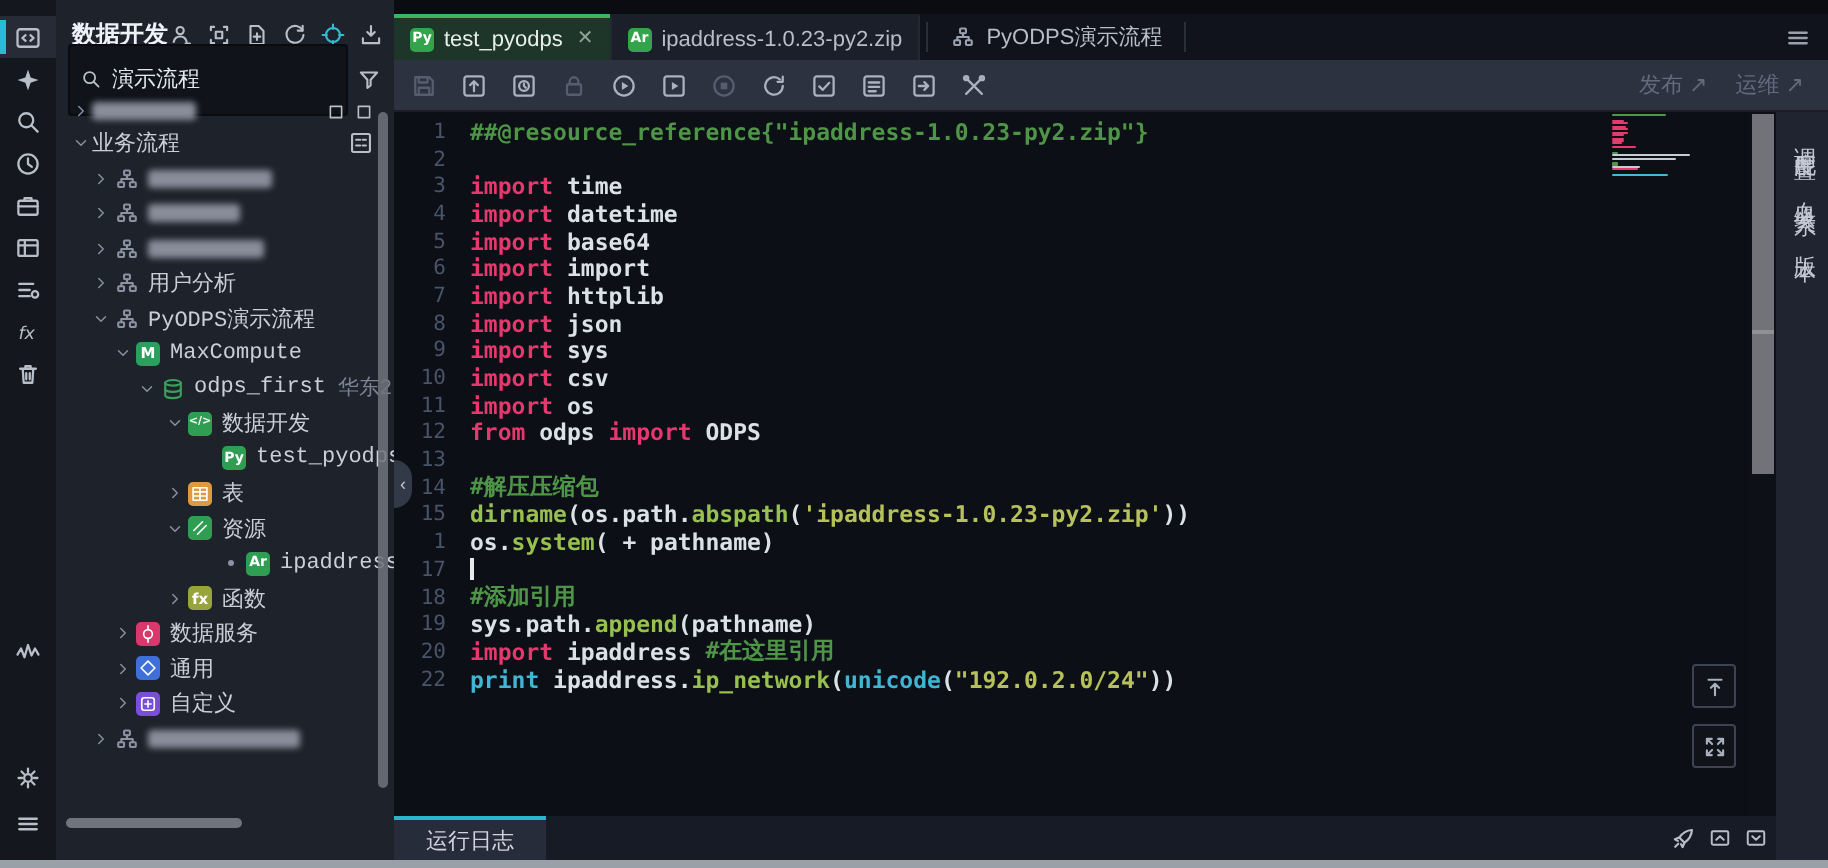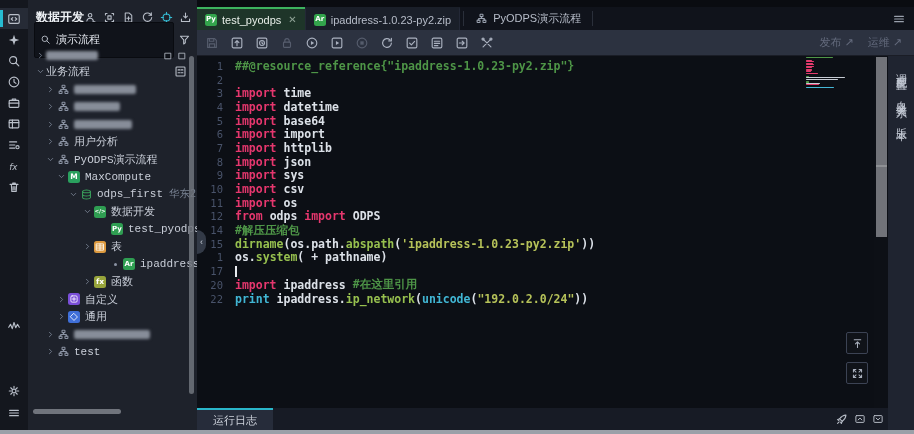--- a/index.html
+++ b/index.html
@@ -414,101 +414,116 @@
           <span class="nicon">
             <span class="badge" style="background: rgb(221, 154, 63);">
               <svg viewBox="0 0 16 16" width="10" height="10" fill="none" stroke="currentColor" stroke-width="1.3" stroke-linecap="round" stroke-linejoin="round">
                 <rect x="2.5" y="3" width="11" height="10" stroke="#fff"></rect>
                 <path d="M2.5 6.3h11M2.5 9.6h11M8 3v10" stroke="#fff"></path>
               </svg>
             </span>
           </span>
           <span class="tlabel">表</span>
         </div>
+        <div class="trow" style="padding-left: 53px;">
+          <span class="chev">
+            <svg viewBox="0 0 16 16" width="9" height="9" fill="none" stroke="currentColor" stroke-width="1.3" stroke-linecap="round" stroke-linejoin="round">
+              <path d="M4 6l4 4 4-4"></path>
+            </svg>
+          </span>
+          <span class="nicon">
+            <span class="badge" style="background: rgb(47, 158, 82);">
+              <svg viewBox="0 0 16 16" width="10" height="10" fill="none" stroke="currentColor" stroke-width="1.3" stroke-linecap="round" stroke-linejoin="round">
+                <path d="M3 10l7-7M6 13l7-7" stroke="#fff"></path>
+              </svg>
+            </span>
+          </span>
+          <span class="tlabel">资源</span>
+        </div>
         <div class="trow" style="padding-left: 70px;">
           <span class="chev"></span>
           <span class="bullet"></span>
           <span class="nicon">
             <span class="badge" style="background: rgb(47, 158, 82); font-size: 7px;">Ar</span>
           </span>
           <span class="tlabel">ipaddress-1.0.23-py</span>
         </div>
         <div class="trow" style="padding-left: 53px;">
           <span class="chev">
             <svg viewBox="0 0 16 16" width="9" height="9" fill="none" stroke="currentColor" stroke-width="1.3" stroke-linecap="round" stroke-linejoin="round">
               <path d="M6 4l4 4-4 4"></path>
             </svg>
           </span>
           <span class="nicon">
             <span class="badge" style="background: rgb(151, 164, 59); font-size: 7.5px;">fx</span>
           </span>
           <span class="tlabel">函数</span>
+        </div>
+        <div class="trow" style="padding-left: 27px;">
+          <span class="chev">
+            <svg viewBox="0 0 16 16" width="9" height="9" fill="none" stroke="currentColor" stroke-width="1.3" stroke-linecap="round" stroke-linejoin="round">
+              <path d="M6 4l4 4-4 4"></path>
+            </svg>
+          </span>
+          <span class="nicon">
+            <span class="badge" style="background: rgb(216, 56, 107);">
+              <svg viewBox="0 0 16 16" width="10" height="10" fill="none" stroke="currentColor" stroke-width="1.3" stroke-linecap="round" stroke-linejoin="round">
+                <circle cx="8" cy="8" r="3.5" stroke="#fff"></circle>
+                <path d="M8 1.5v3M8 11.5v3" stroke="#fff"></path>
+              </svg>
+            </span>
+          </span>
+          <span class="tlabel">数据服务</span>
+        </div>
+        <div class="trow" style="padding-left: 27px;">
+          <span class="chev">
+            <svg viewBox="0 0 16 16" width="9" height="9" fill="none" stroke="currentColor" stroke-width="1.3" stroke-linecap="round" stroke-linejoin="round">
+              <path d="M6 4l4 4-4 4"></path>
+            </svg>
+          </span>
+          <span class="nicon">
+            <span class="badge" style="background: rgb(63, 111, 216);">
+              <svg viewBox="0 0 16 16" width="10" height="10" fill="none" stroke="currentColor" stroke-width="1.3" stroke-linecap="round" stroke-linejoin="round">
+                <path d="M8 2.5L13.5 8 8 13.5 2.5 8z" stroke="#fff"></path>
+              </svg>
+            </span>
+          </span>
+          <span class="tlabel">通用</span>
         </div>
         <div class="trow" style="padding-left: 27px;">
           <span class="chev">
             <svg viewBox="0 0 16 16" width="9" height="9" fill="none" stroke="currentColor" stroke-width="1.3" stroke-linecap="round" stroke-linejoin="round">
               <path d="M6 4l4 4-4 4"></path>
             </svg>
           </span>
           <span class="nicon">
             <span class="badge" style="background: rgb(122, 79, 216);">
               <svg viewBox="0 0 16 16" width="10" height="10" fill="none" stroke="currentColor" stroke-width="1.3" stroke-linecap="round" stroke-linejoin="round">
                 <rect x="3" y="3" width="10" height="10" rx="2" stroke="#fff"></rect>
                 <path d="M8 5.5v5M5.5 8h5" stroke="#fff"></path>
               </svg>
             </span>
           </span>
           <span class="tlabel">自定义</span>
         </div>
-        <div class="trow" style="padding-left: 27px;">
-          <span class="chev">
-            <svg viewBox="0 0 16 16" width="9" height="9" fill="none" stroke="currentColor" stroke-width="1.3" stroke-linecap="round" stroke-linejoin="round">
-              <path d="M6 4l4 4-4 4"></path>
-            </svg>
-          </span>
-          <span class="nicon">
-            <span class="badge" style="background: rgb(63, 111, 216);">
-              <svg viewBox="0 0 16 16" width="10" height="10" fill="none" stroke="currentColor" stroke-width="1.3" stroke-linecap="round" stroke-linejoin="round">
-                <path d="M8 2.5L13.5 8 8 13.5 2.5 8z" stroke="#fff"></path>
-              </svg>
-            </span>
-          </span>
-          <span class="tlabel">通用</span>
-        </div>
         <div class="trow" style="padding-left: 16px;">
           <span class="chev">
             <svg viewBox="0 0 16 16" width="9" height="9" fill="none" stroke="currentColor" stroke-width="1.3" stroke-linecap="round" stroke-linejoin="round">
               <path d="M6 4l4 4-4 4"></path>
             </svg>
           </span>
           <span class="nicon" style="color: rgb(139, 147, 163);">
             <svg viewBox="0 0 16 16" width="13" height="13" fill="none" stroke="currentColor" stroke-width="1.3" stroke-linecap="round" stroke-linejoin="round">
               <path d="M8 5.7V8M4.5 10V8h7v2"></path>
               <rect x="6.2" y="2.8" width="3.6" height="2.9" rx=".6"></rect>
               <rect x="2.6" y="10" width="3.6" height="2.9" rx=".6"></rect>
               <rect x="9.8" y="10" width="3.6" height="2.9" rx=".6"></rect>
             </svg>
           </span>
           <span class="redact" style="width: 76px;"></span>
-        </div>
-        <div class="trow" style="padding-left: 16px;">
-          <span class="chev">
-            <svg viewBox="0 0 16 16" width="9" height="9" fill="none" stroke="currentColor" stroke-width="1.3" stroke-linecap="round" stroke-linejoin="round">
-              <path d="M6 4l4 4-4 4"></path>
-            </svg>
-          </span>
-          <span class="nicon" style="color: rgb(139, 147, 163);">
-            <svg viewBox="0 0 16 16" width="13" height="13" fill="none" stroke="currentColor" stroke-width="1.3" stroke-linecap="round" stroke-linejoin="round">
-              <path d="M8 5.7V8M4.5 10V8h7v2"></path>
-              <rect x="6.2" y="2.8" width="3.6" height="2.9" rx=".6"></rect>
-              <rect x="2.6" y="10" width="3.6" height="2.9" rx=".6"></rect>
-              <rect x="9.8" y="10" width="3.6" height="2.9" rx=".6"></rect>
-            </svg>
-          </span>
-          <span class="tlabel">test</span>
         </div>
       </div>
     <div class="vscroll"></div>
     <div class="hscroll"></div>
   </section>
 
   <div class="abs topstrip"></div>
   <div class="abs tabstrip" id="tabstrip">
       <div class="tab active">
         <span class="badge" style="background: rgb(51, 164, 76); font-size: 7px;">Py</span>
@@ -629,24 +644,27 @@
       <div class="cline"><span class="lnum">3</span><span class="tk-k">import</span><span class="tk-d"> time</span></div>
       <div class="cline"><span class="lnum">4</span><span class="tk-k">import</span><span class="tk-d"> datetime</span></div>
       <div class="cline"><span class="lnum">5</span><span class="tk-k">import</span><span class="tk-d"> base64</span></div>
       <div class="cline"><span class="lnum">6</span><span class="tk-k">import</span><span class="tk-d"> import</span></div>
       <div class="cline"><span class="lnum">7</span><span class="tk-k">import</span><span class="tk-d"> httplib</span></div>
       <div class="cline"><span class="lnum">8</span><span class="tk-k">import</span><span class="tk-d"> json</span></div>
       <div class="cline"><span class="lnum">9</span><span class="tk-k">import</span><span class="tk-d"> sys</span></div>
       <div class="cline"><span class="lnum">10</span><span class="tk-k">import</span><span class="tk-d"> csv</span></div>
       <div class="cline"><span class="lnum">11</span><span class="tk-k">import</span><span class="tk-d"> os</span></div>
       <div class="cline"><span class="lnum">12</span><span class="tk-k">from</span><span class="tk-d"> odps </span><span class="tk-k">import</span><span class="tk-d"> ODPS</span></div>
+      <div class="cline"><span class="lnum">13</span></div>
       <div class="cline"><span class="lnum">14</span><span class="tk-c">#解压压缩包</span></div>
       <div class="cline"><span class="lnum">15</span><span class="tk-f">dirname</span><span class="tk-d">(os.path.</span><span class="tk-f">abspath</span><span class="tk-d">(</span><span class="tk-s">'ipaddress-1.0.23-py2.zip'</span><span class="tk-d">))</span></div>
       <div class="cline"><span class="lnum">1</span><span class="tk-d">os.</span><span class="tk-f">system</span><span class="tk-d">(</span><span class="tk-d"> + pathname)</span></div>
       <div class="cline"><span class="lnum">17</span><span class="cursor"></span></div>
+      <div class="cline"><span class="lnum">18</span><span class="tk-c">#添加引用</span></div>
+      <div class="cline"><span class="lnum">19</span><span class="tk-d">sys.path.</span><span class="tk-f">append</span><span class="tk-d">(pathname)</span></div>
       <div class="cline"><span class="lnum">20</span><span class="tk-k">import</span><span class="tk-d"> ipaddress </span><span class="tk-c">#在这里引用</span></div>
       <div class="cline"><span class="lnum">22</span><span class="tk-b">print</span><span class="tk-d"> ipaddress.</span><span class="tk-f">ip_network</span><span class="tk-d">(</span><span class="tk-b">unicode</span><span class="tk-d">(</span><span class="tk-s">"192.0.2.0/24"</span><span class="tk-d">))</span></div>
       <div class="minimap" id="minimap">
         <div style="width: 26.95px; background: rgb(79, 150, 72);"></div>
         <div></div>
         <div style="width: 6.05px; background: rgb(228, 59, 109);"></div>
         <div style="width: 8.25px; background: rgb(228, 59, 109);"></div>
         <div style="width: 7.15px; background: rgb(228, 59, 109);"></div>
         <div style="width: 7.7px; background: rgb(228, 59, 109);"></div>
         <div style="width: 7.7px; background: rgb(228, 59, 109);"></div>

